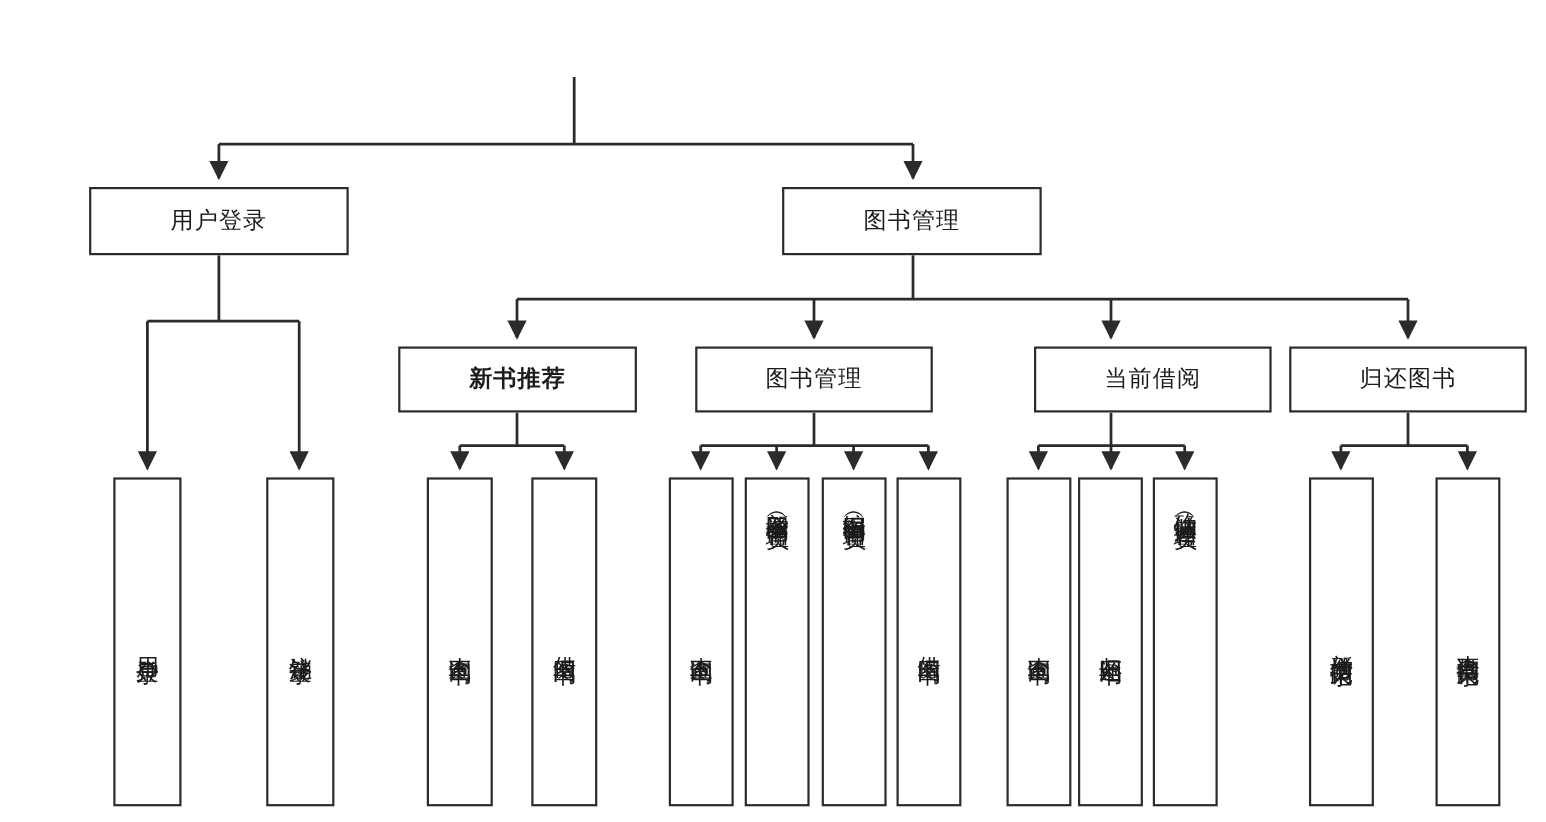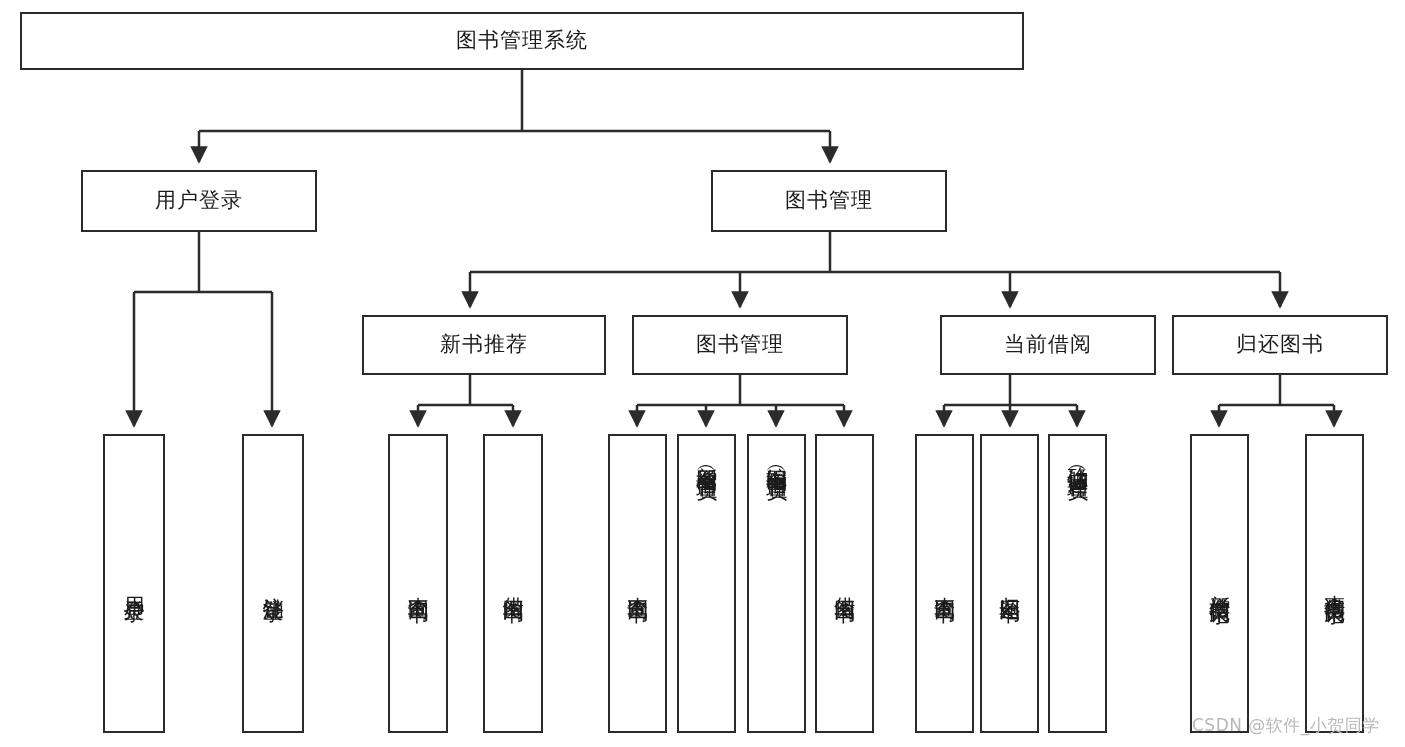--- a/index.html
+++ b/index.html
@@ -113,32 +113,29 @@
       <path d="M 1010 405 L 1010 426" marker-end="url(#arrow)"></path>
       <path d="M 1077 405 L 1077 426" marker-end="url(#arrow)"></path>
 
       <path d="M 1280 375 L 1280 405"></path>
       <path d="M 1219 405 L 1334 405"></path>
       <path d="M 1219 405 L 1219 426" marker-end="url(#arrow)"></path>
       <path d="M 1334 405 L 1334 426" marker-end="url(#arrow)"></path>
     </g>
   </svg>
 
-  <div class="node horiz" style="left:20px; top:12px; width:1004px; height:58px;">
-    <span class="label">图书管理系统</span>
-  </div>
 
   <div class="node horiz" style="left:81px; top:170px; width:236px; height:62px;">
     <span class="label">用户登录</span>
   </div>
   <div class="node horiz" style="left:711px; top:170px; width:236px; height:62px;">
     <span class="label">图书管理</span>
   </div>
 
-  <div class="node horiz" style="left:362px; top:315px; width:244px; height:60px;">
+  <div class="node horiz" style="left:362px; top:315px; width:217px; height:60px;font-weight:bold;">
     <span class="label">新书推荐</span>
   </div>
   <div class="node horiz" style="left:632px; top:315px; width:216px; height:60px;">
     <span class="label">图书管理</span>
   </div>
   <div class="node horiz" style="left:902px; top:315px; width:216px; height:60px;margin-left:38px;">
     <span class="label">当前借阅</span>
   </div>
   <div class="node horiz" style="left:1172px; top:315px; width:216px; height:60px;">
     <span class="label">归还图书</span>
@@ -181,15 +178,14 @@
     <span class="label">确认归还（管理员）</span>
   </div>
 
   <div class="node vert mid" style="left:1190px; top:434px; width:59px; height:299px;">
     <span class="label">新增借阅记录</span>
   </div>
   <div class="node vert mid" style="left:1305px; top:434px; width:59px; height:299px;">
     <span class="label">查询借阅记录</span>
   </div>
 
-  <div class="watermark" style="left:1192px; top:714px;">CSDN @软件_小贺同学</div>
 
 </div>
 
 </body></html>

